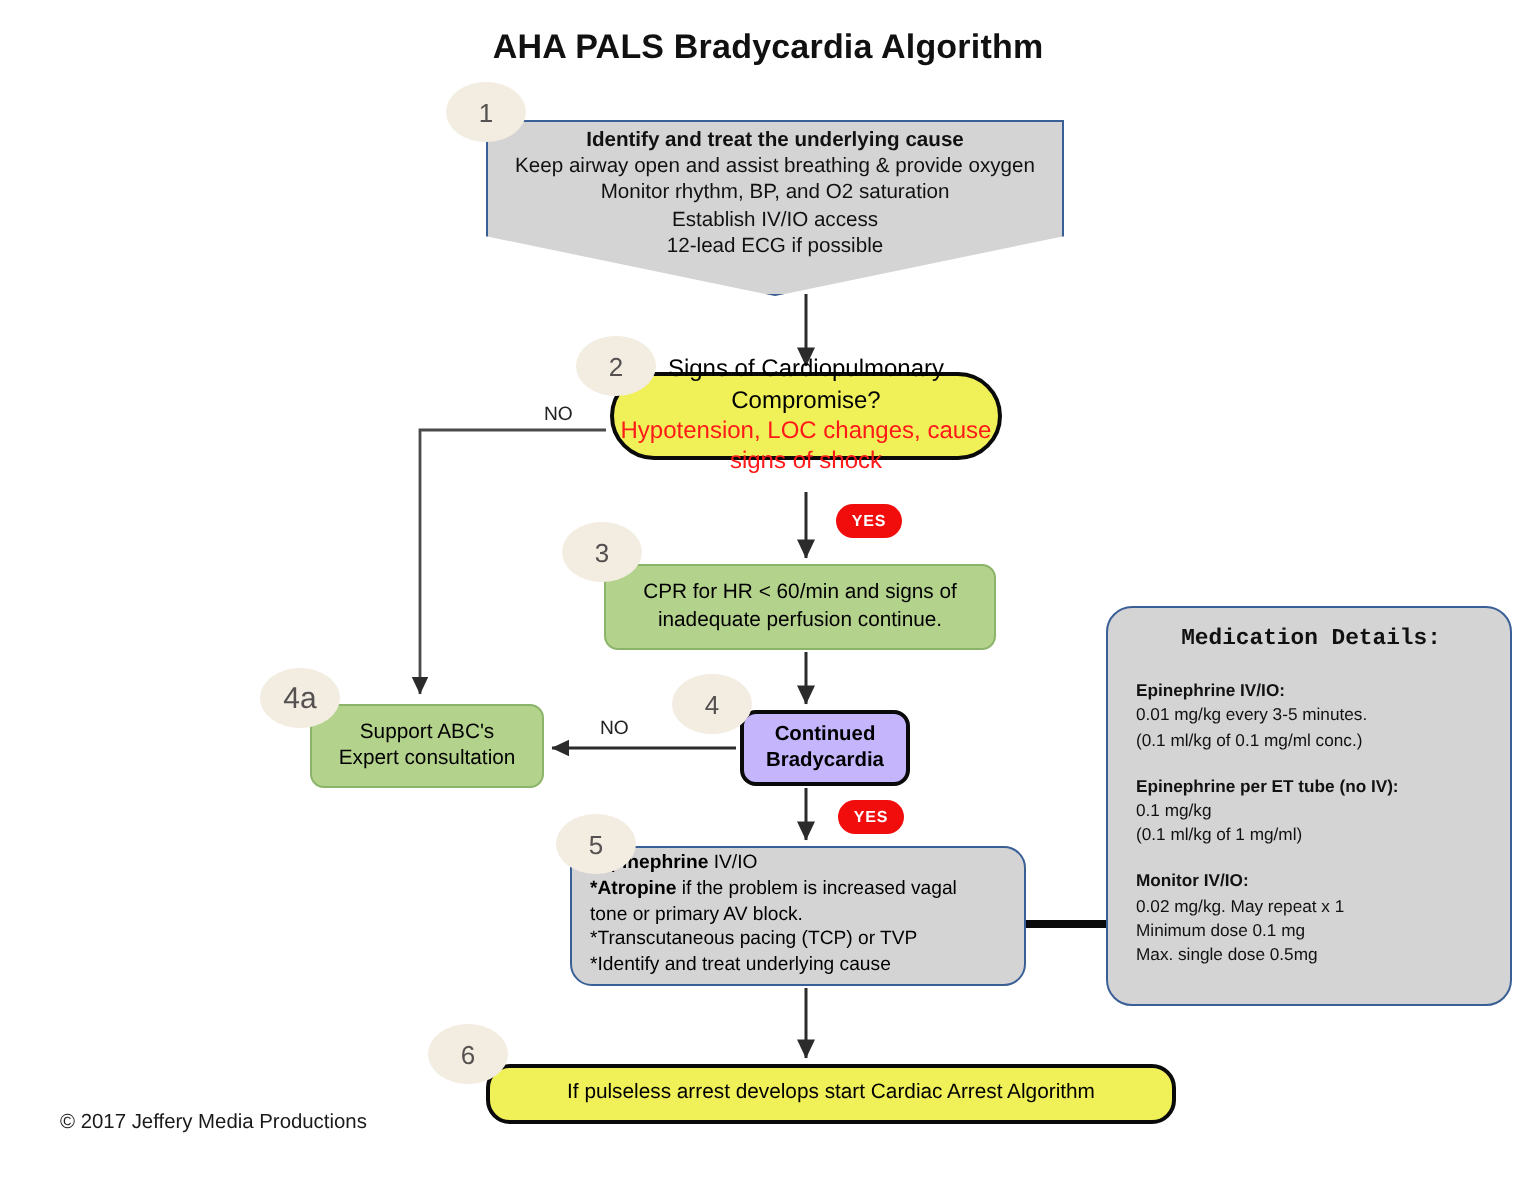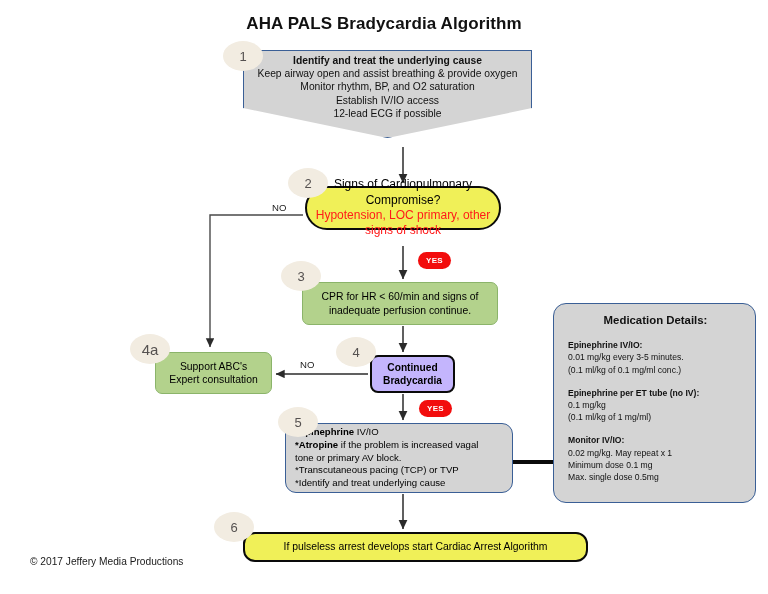--- a/index.html
+++ b/index.html
@@ -49,21 +49,21 @@
     display: flex;
     flex-direction: column;
     align-items: center;
     justify-content: center;
     text-align: center;
     line-height: 1.28;
   }
   
   #box1 {
     left: 243px;
-    top: 50px;
+    top: 60px;
     width: 289px;
     height: 88px;
     background: #d4d4d4;
     border: 1.6px solid #3a5f96;
     -webkit-clip-path: polygon(0 0, 100% 0, 100% 66%, 50% 100%, 0 66%);
     clip-path: polygon(0 0, 100% 0, 100% 66%, 50% 100%, 0 66%);
     font-size: 10.3px;
     padding-bottom: 14px;
     color: #111;
   }
@@ -157,20 +157,21 @@
     padding: 8px 12px 8px 14px;
     font-size: 8.6px;
     line-height: 1.42;
     color: #111;
   }
   #medpanel .med-title {
     text-align: center;
     font-weight: bold;
     font-size: 11.4px;
     margin-bottom: 11px;
+    font-family: Liberation Mono, monospace;
   }
   #medpanel .med-group { margin-bottom: 11px; }
   #medpanel .med-head { font-weight: bold; }
   
   .numbadge {
     position: absolute;
     display: flex;
     align-items: center;
     justify-content: center;
     background: #f2ece1;
@@ -250,21 +251,21 @@
     <div>Keep airway open and assist breathing &amp; provide oxygen</div>
     <div>Monitor rhythm, BP, and O2 saturation</div>
     <div>Establish IV/IO access</div>
     <div>12-lead ECG if possible</div>
   </div>
   <div class="numbadge" style="left:223px; top:41px;">1</div>
 
   <div class="node" id="box2">
     <div>Signs of Cardiopulmonary</div>
     <div>Compromise?</div>
-    <div class="red">Hypotension, LOC primary, other</div>
+    <div class="red">Hypotension, LOC changes, cause</div>
     <div class="red">signs of shock</div>
   </div>
   <div class="numbadge" style="left:288px; top:168px;">2</div>
   <div class="nolabel" style="left:272px; top:202px;">NO</div>
   <div class="yesbadge" style="left:418px; top:252px;">YES</div>
 
   <div class="node" id="box3">
     <div>CPR for HR &lt; 60/min and signs of</div>
     <div>inadequate perfusion continue.</div>
   </div>

